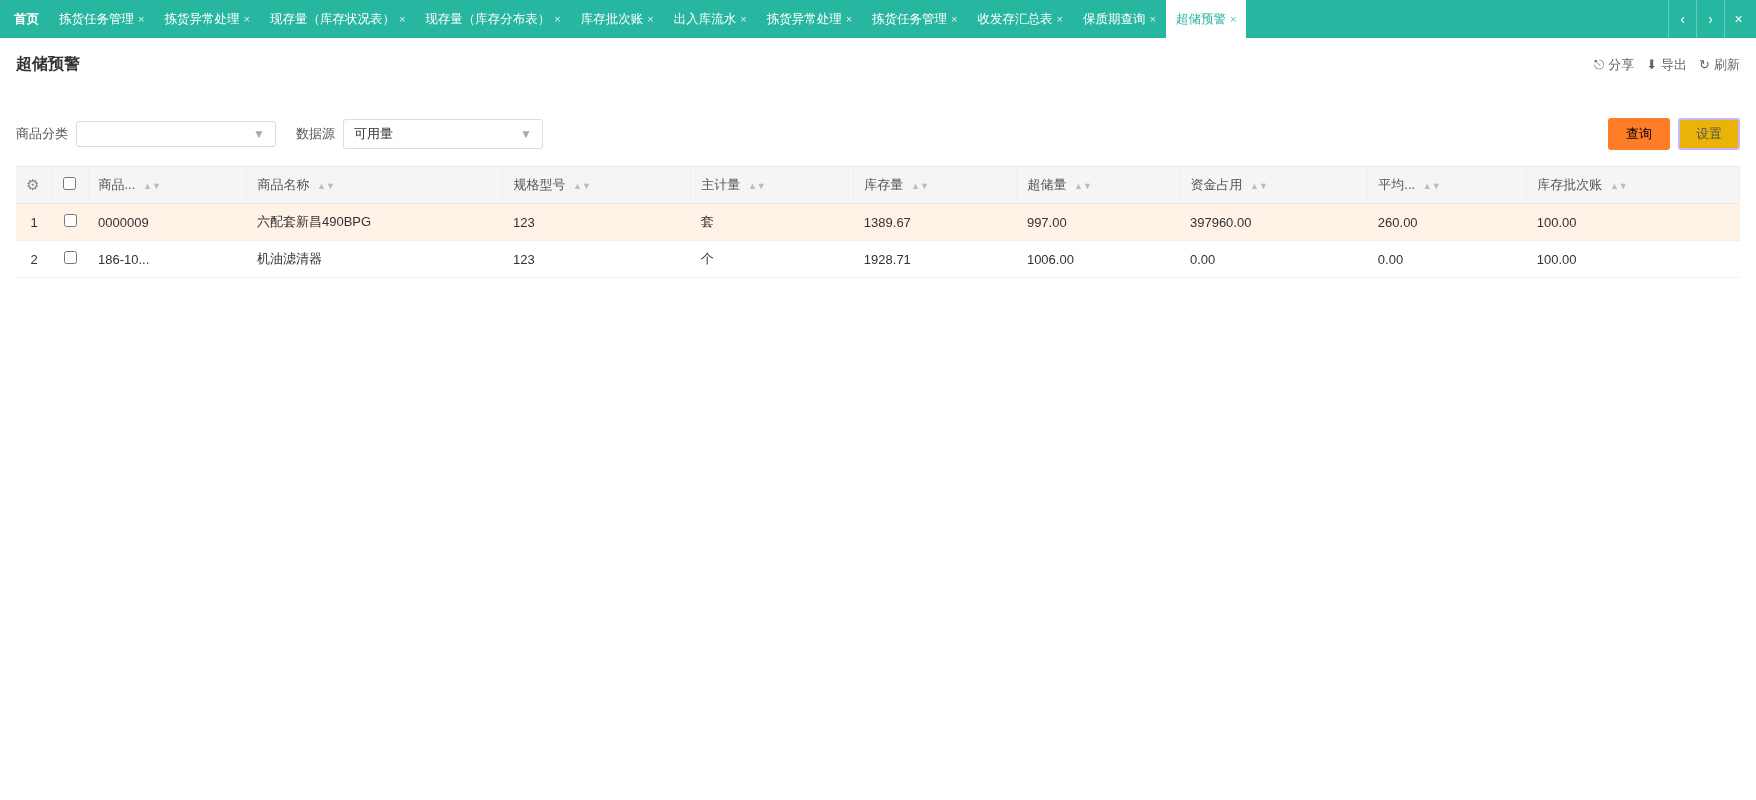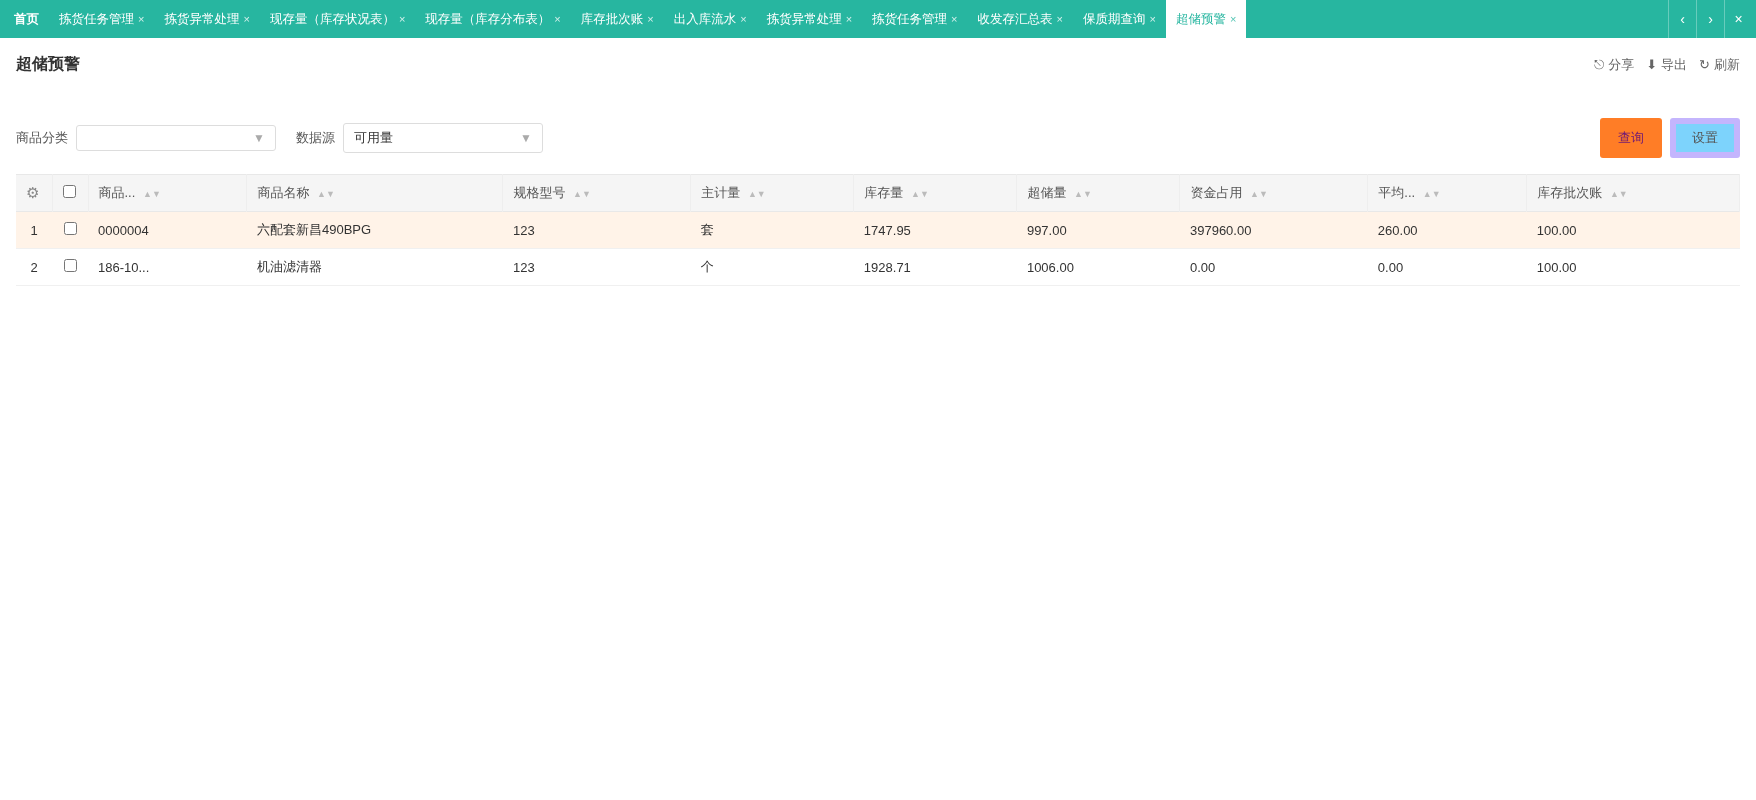--- a/index.html
+++ b/index.html
@@ -123,31 +123,31 @@
     }
 
     
     .action-btns {
       margin-left: auto;
       display: flex;
       gap: 8px;
     }
     .btn-primary {
       background: #ff7d26;
-      color: #701a75;
+      color: #000000;
       border: none;
       border-radius: 3px;
       padding: 6px 18px;
       cursor: pointer;
       font-size: 13px;
     }
     .btn-default {
-      background: #7dd3fc;
+      background: #eab308;
       color: #555;
-      border: 6px solid #c4b5fd;
+      border: 2px solid #c4b5fd;
       border-radius: 3px;
       padding: 5px 16px;
       cursor: pointer;
       font-size: 13px;
     }
 
     
     .data-table {
       width: 100%;
       border-collapse: collapse;
@@ -352,25 +352,25 @@
           <span class="sort-icon">▲▼</span>
         </th>
       </tr>
     </thead>
     <tbody id="table-body">
     <tr class="highlighted">
       <td class="row-num">1</td>
       <td class="cb-cell">
         <input type="checkbox" style="">
       </td>
-      <td>0000004</td>
+      <td>0000009</td>
       <td>六配套新昌490BPG</td>
       <td>123</td>
       <td>套</td>
-      <td>1747.95</td>
+      <td>1389.67</td>
       <td>997.00</td>
       <td>397960.00</td>
       <td>260.00</td>
       <td>100.00</td>
     </tr>
         <tr>
       <td class="row-num">2</td>
       <td class="cb-cell">
         <input type="checkbox" style="">
       </td>

